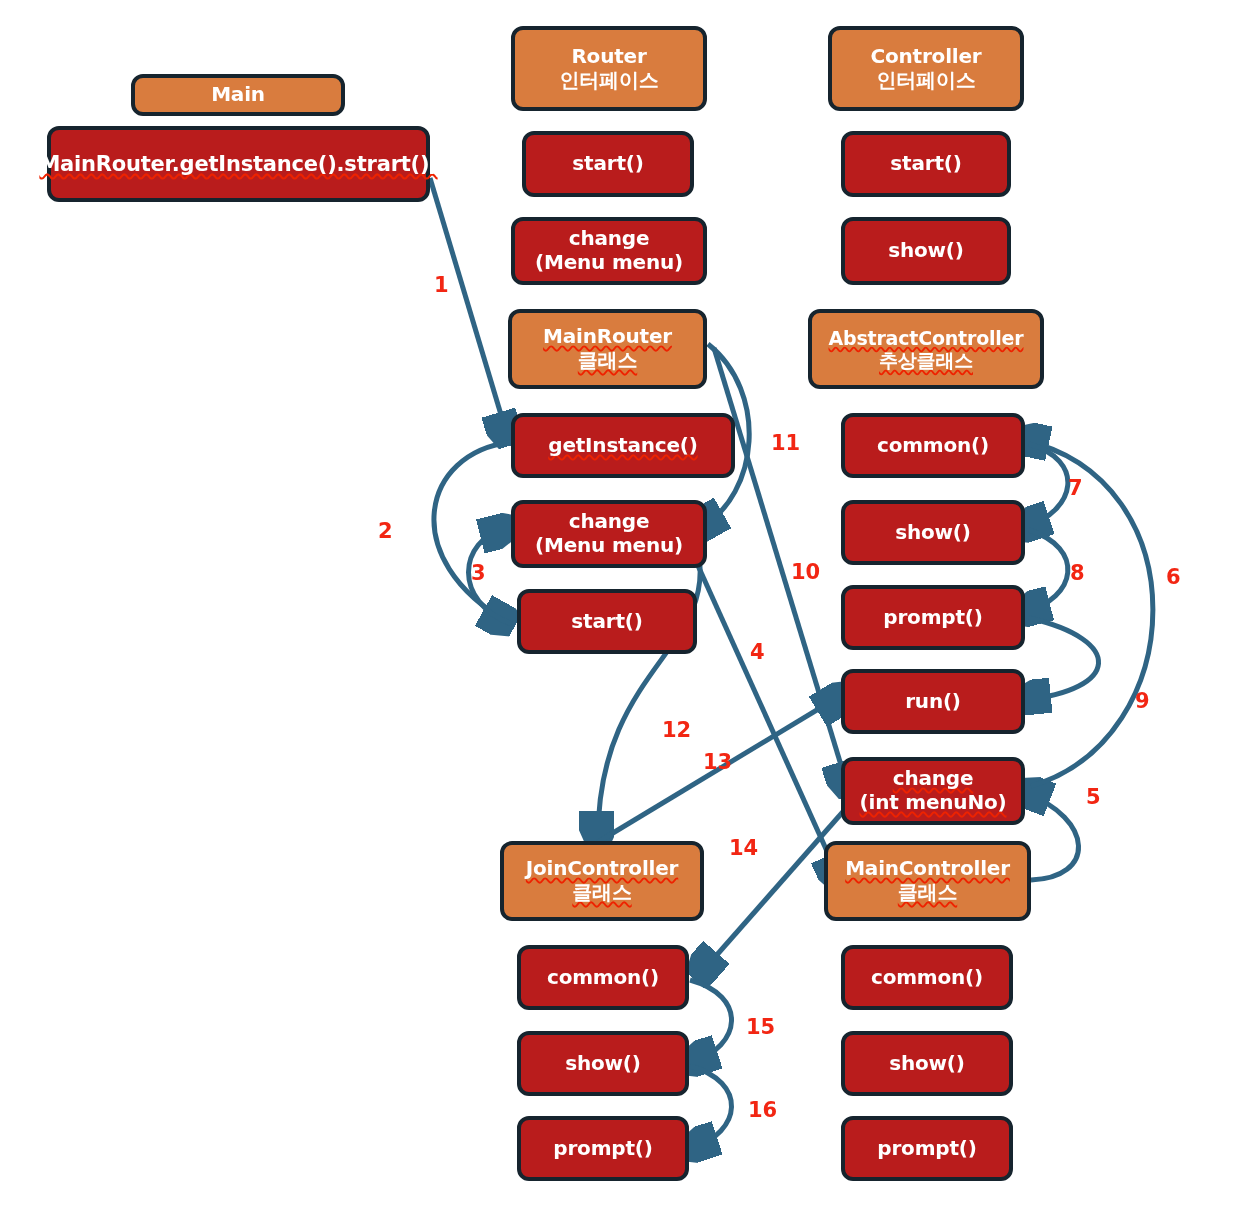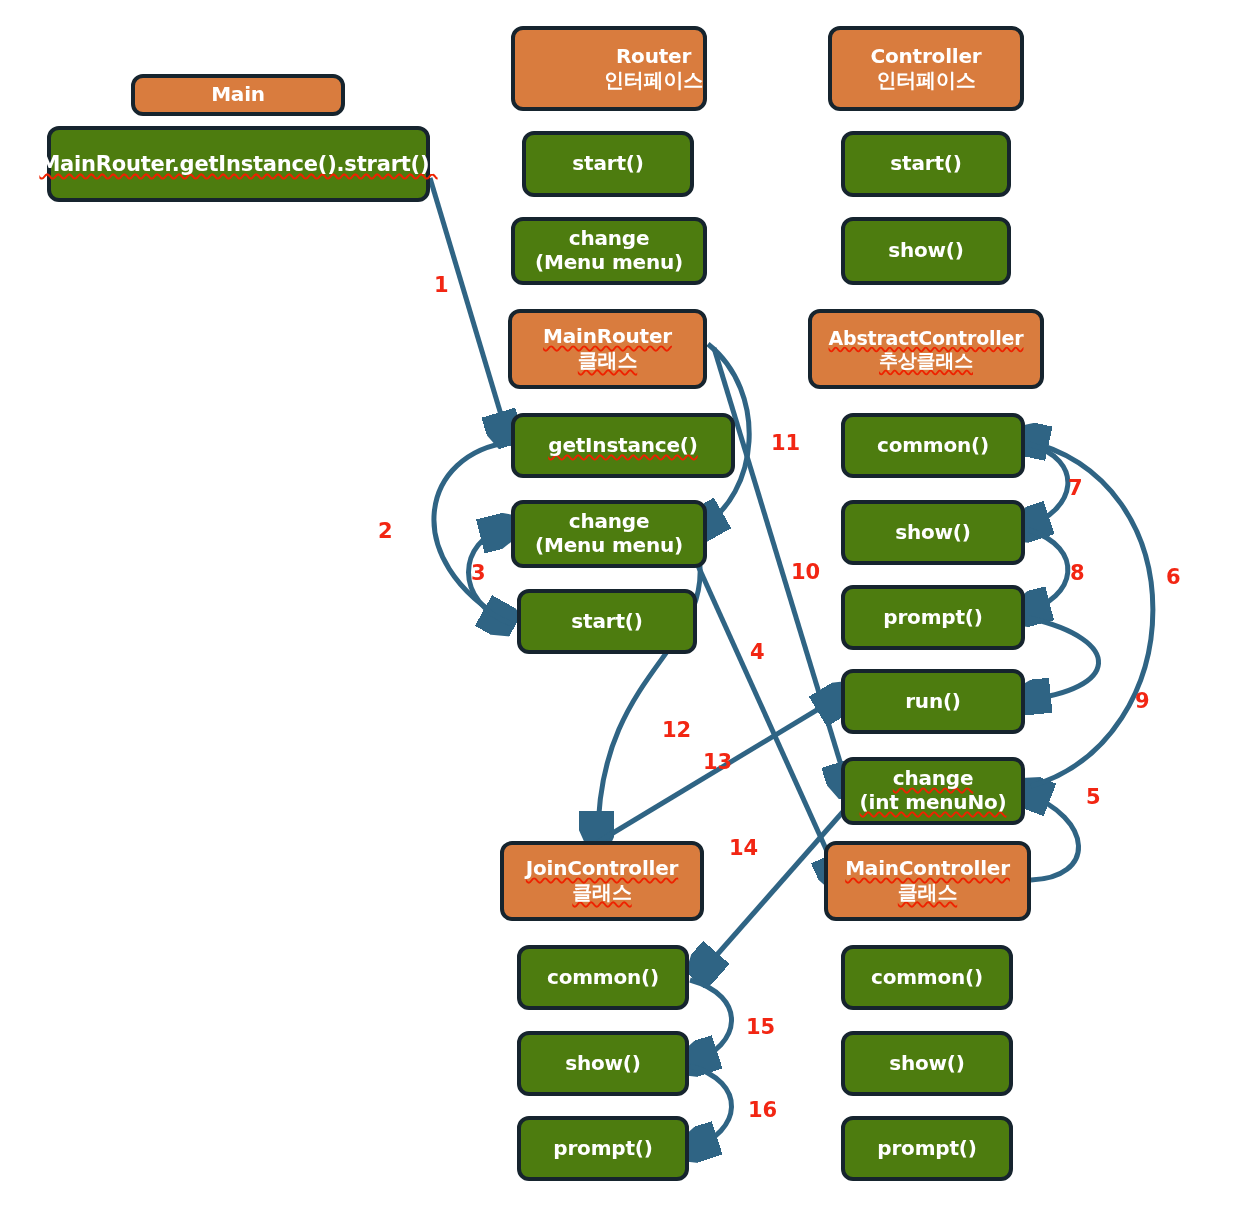--- a/index.html
+++ b/index.html
@@ -31,21 +31,21 @@
     text-align: center;
     color: #ffffff;
     font-weight: bold;
     font-size: 20px;
     line-height: 1.18;
     letter-spacing: -0.2px;
     white-space: pre-line;
     z-index: 5;
   }
   .node.orange { background: #D97C3E; }
-  .node.blue   { background: #4d7c0f; }
+  .node.blue   { background: #b91c1c; }
   .wavy {
     text-decoration: underline wavy #ee2200;
     text-decoration-skip-ink: none;
     text-underline-offset: 2px;
   }
   .lbl {
     position: absolute;
     color: #F22613;
     font-size: 21px;
     font-weight: bold;
@@ -113,21 +113,21 @@
   </svg>
 
   <div class="node orange" style="left:131px; top:74px; width:214px; height:42px; font-size:20px;">
     <span>Main</span>
   </div>
 
   <div class="node blue" style="left:47px; top:126px; width:383px; height:76px; font-size:21px;">
     <span class="wavy">MainRouter.getInstance().strart();</span>
   </div>
 
-  <div class="node orange" style="left:511px; top:26px; width:196px; height:85px;justify-content:flex-end;">
+  <div class="node orange" style="left:511px; top:26px; width:196px; height:85px;">
     <span>Router
 인터페이스</span>
   </div>
 
   <div class="node blue" style="left:522px; top:131px; width:172px; height:66px;">
     <span>start()</span>
   </div>
 
   <div class="node blue" style="left:511px; top:217px; width:196px; height:68px;">
     <span>change

